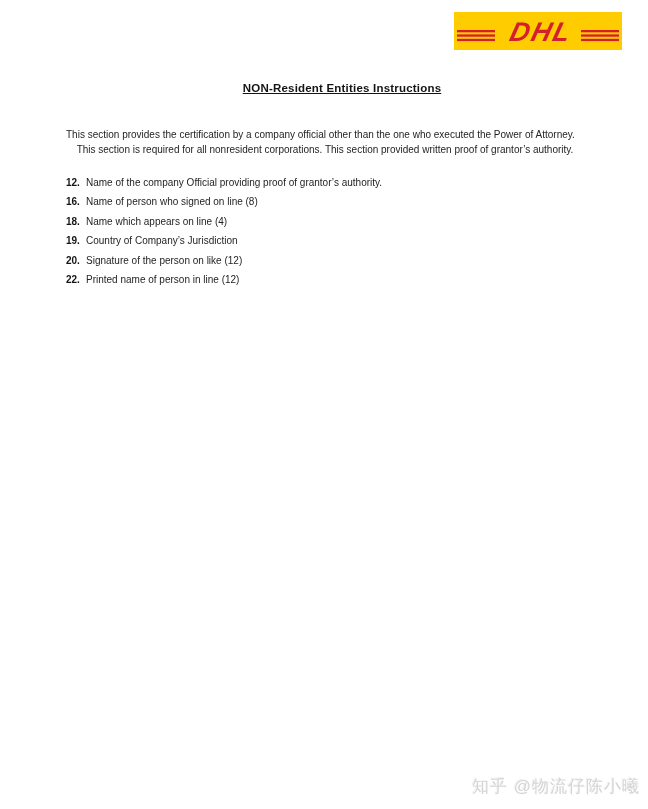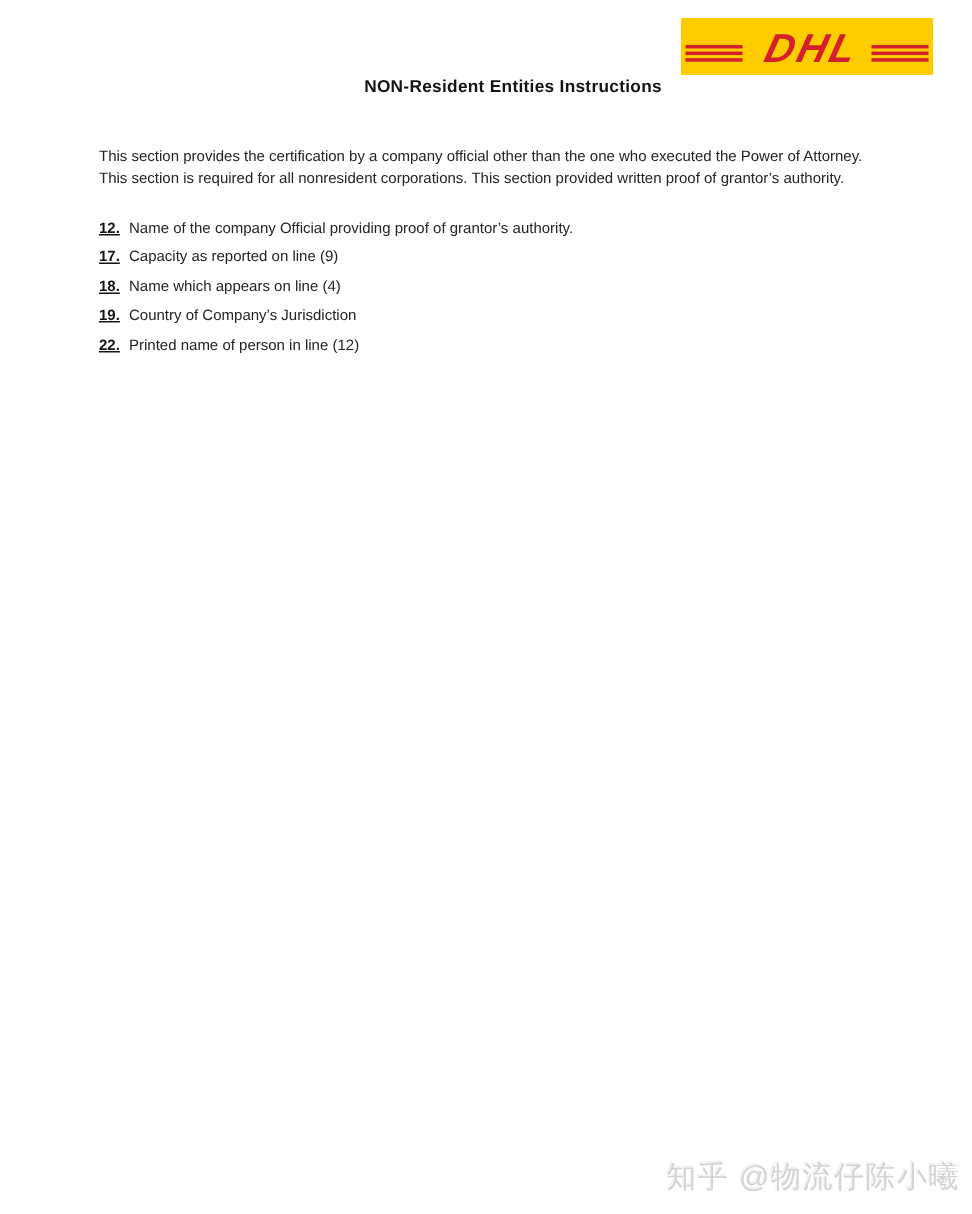--- a/index.html
+++ b/index.html
@@ -19,57 +19,57 @@
     width: 168px;
     height: 38px;
   }
   .content {
     position: absolute;
     left: 66px;
     top: 0;
     width: 518px;
   }
   .title {
-    margin-top: 52px;
+    margin-top: 82px;
     text-align: center;
     transform: translateX(17px);
     font-size: 11.5px;
     font-weight: bold;
     letter-spacing: 0.2px;
+    text-decoration: underline;
     color: #141414;
   }
   .intro {
     margin-top: 33px;
     font-size: 10px;
     line-height: 15px;
   }
   .intro .p1 { text-align: justify; }
-  .intro .p2 { text-align: left; }
+  .intro .p2 { text-align: center; }
   .list {
     margin: 16px 0 0 0;
     padding: 0;
     list-style: none;
   }
   .item {
     font-size: 10px;
     line-height: 19.4px;
     white-space: nowrap;
   }
   .num {
     font-weight: bold;
     display: inline-block;
     width: 20px;
     color: #141414;
-    text-decoration: underline;
   }
   .watermark {
     position: absolute;
     right: 8px;
     bottom: 11px;
-    font-size: 20px;
+    font-size: 17px;
     letter-spacing: 1px;
     color: #d4d4d4;
     text-shadow: 1px 1px 0 #ffffff, -1px -1px 0 #f2f2f2;
   }
 </style>
 </head>
 <body>
 
 <div class="page">
 
@@ -99,27 +99,30 @@
     <div class="intro">
       <div class="p1">This section provides the certification by a company official other than the one who executed the Power of Attorney.</div>
       <div class="p2">This section is required for all nonresident corporations. This section provided written proof of grantor’s authority.</div>
     </div>
 
     <ul class="list">
       <li class="item">
         <span class="num">12.</span><span class="txt">Name of the company Official providing proof of grantor’s authority.</span>
       </li>
       <li class="item">
-        <span class="num">17.</span><span class="txt">Capacity as reported on line (9)</span>
+        <span class="num">16.</span><span class="txt">Name of person who signed on line (8)</span>
       </li>
       <li class="item">
         <span class="num">18.</span><span class="txt">Name which appears on line (4)</span>
       </li>
       <li class="item">
         <span class="num">19.</span><span class="txt">Country of Company’s Jurisdiction</span>
+      </li>
+      <li class="item">
+        <span class="num">20.</span><span class="txt">Signature of the person on like (12)</span>
       </li>
       <li class="item">
         <span class="num">22.</span><span class="txt">Printed name of person in line (12)</span>
       </li>
     </ul>
 
   </div>
 
   <div class="watermark">知乎 @物流仔陈小曦</div>
 

